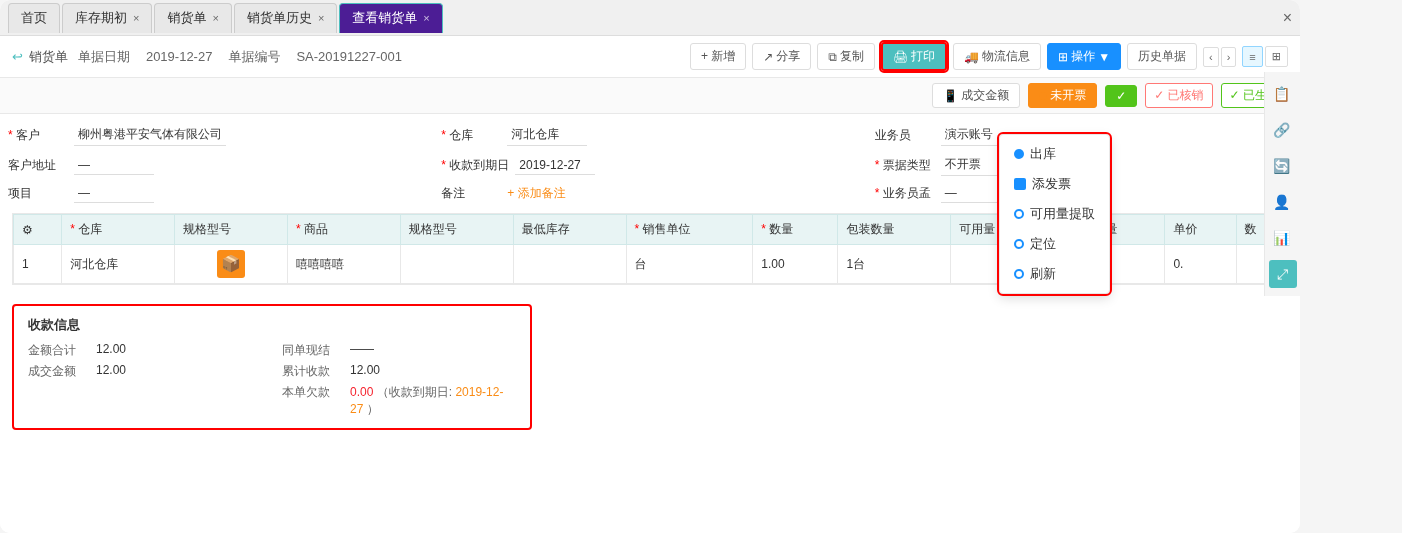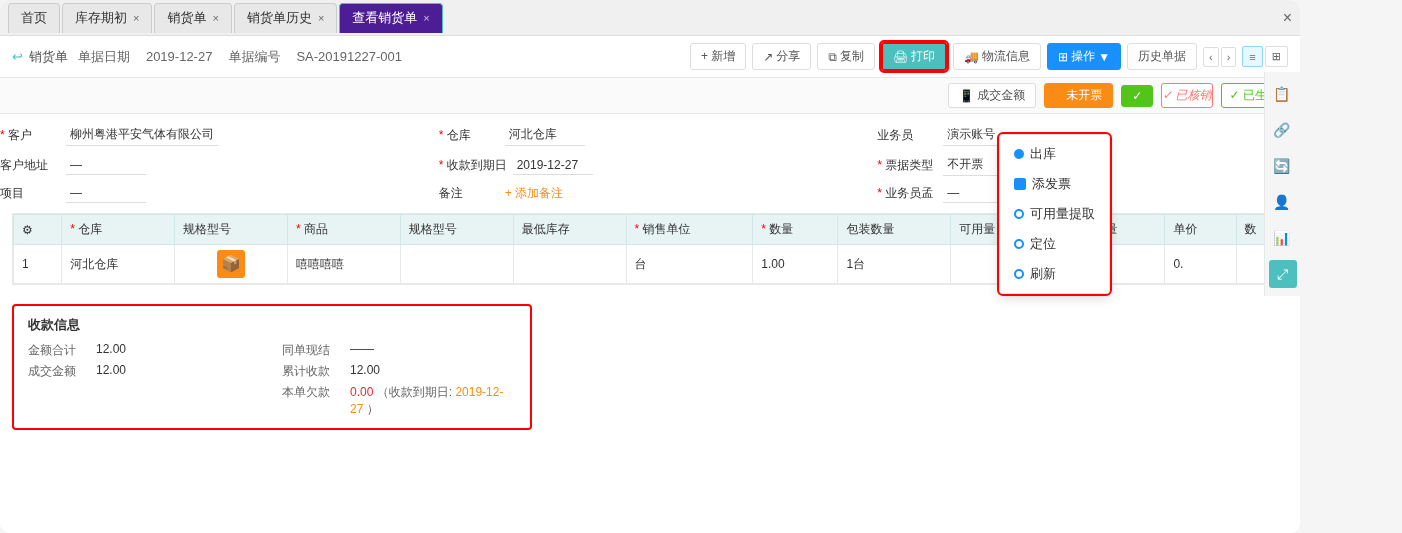--- a/index.html
+++ b/index.html
@@ -31,37 +31,37 @@
     .doc-title .icon { color: #4dbfbf; }
     .doc-meta { display: flex; align-items: center; gap: 16px; font-size: 13px; color: #333; }
     .doc-meta span { color: #666; text-align: center; }
     .toolbar-right { margin-left: auto; display: flex; align-items: center; gap: 6px; }
     .btn-toolbar {
       display: flex; align-items: center; gap: 3px; padding: 4px 10px; border: 1px solid #ddd;
       border-radius: 3px; background: white; cursor: pointer; font-size: 12px; color: #555;
     }
     .btn-cyan { background: #4dbfbf; color: white; border-color: #4dbfbf; border: 2px solid red; }
     .btn-blue { background: #1890ff; color: white; border-color: #1890ff; }
-    .btn-status-cancel { background: white; color: #ff7875; border: 1px solid #ff7875; border-radius: 3px; padding: 3px 0; font-size: 12px; font-style: italic; }
+    .btn-status-cancel { background: white; color: #ff7875; border: 1px solid #ff7875; border-radius: 3px; padding: 3px 8px; font-size: 12px; }
     .btn-status-effect { background: white; color: #52c41a; border: 1px solid #52c41a; border-radius: 3px; padding: 3px 8px; font-size: 12px; }
 
     
     .action-row {
       display: flex; align-items: center; background: #fafafa; border-bottom: 1px solid #e8e8e8;
       padding: 5px 12px; gap: 8px;
     }
     .btn-action {
       display: flex; align-items: center; gap: 3px; padding: 3px 10px; border: 1px solid #ddd;
       border-radius: 3px; background: white; cursor: pointer; font-size: 12px; color: #555;
     }
     .btn-action .dot { width: 8px; height: 8px; border-radius: 50%; display: inline-block; }
     .dot-orange { background: #fa8c16; }
 
     
-    .form-area { padding: 10px 0; display: grid; grid-template-columns: 1fr 1fr 1fr; gap: 8px 16px; }
+    .form-area { padding: 10px 8px; display: grid; grid-template-columns: 1fr 1fr 1fr; gap: 8px 16px; }
     .form-row { display: flex; align-items: center; gap: 6px; }
     .form-label { color: #333; min-width: 60px; white-space: nowrap; font-size: 12px; }
     .form-label.required::before { content: '* '; color: red; }
     .form-value { color: #333; font-size: 12px; border-bottom: 1px solid #ddd; padding: 2px 4px; min-width: 80px; }
     .add-note { color: #fa8c16; cursor: pointer; font-size: 12px; }
 
     
     .table-container { border: 1px solid #e8e8e8; margin: 0 12px; overflow-x: auto; }
     .data-table { width: 100%; border-collapse: collapse; font-size: 12px; }
     .data-table th {

